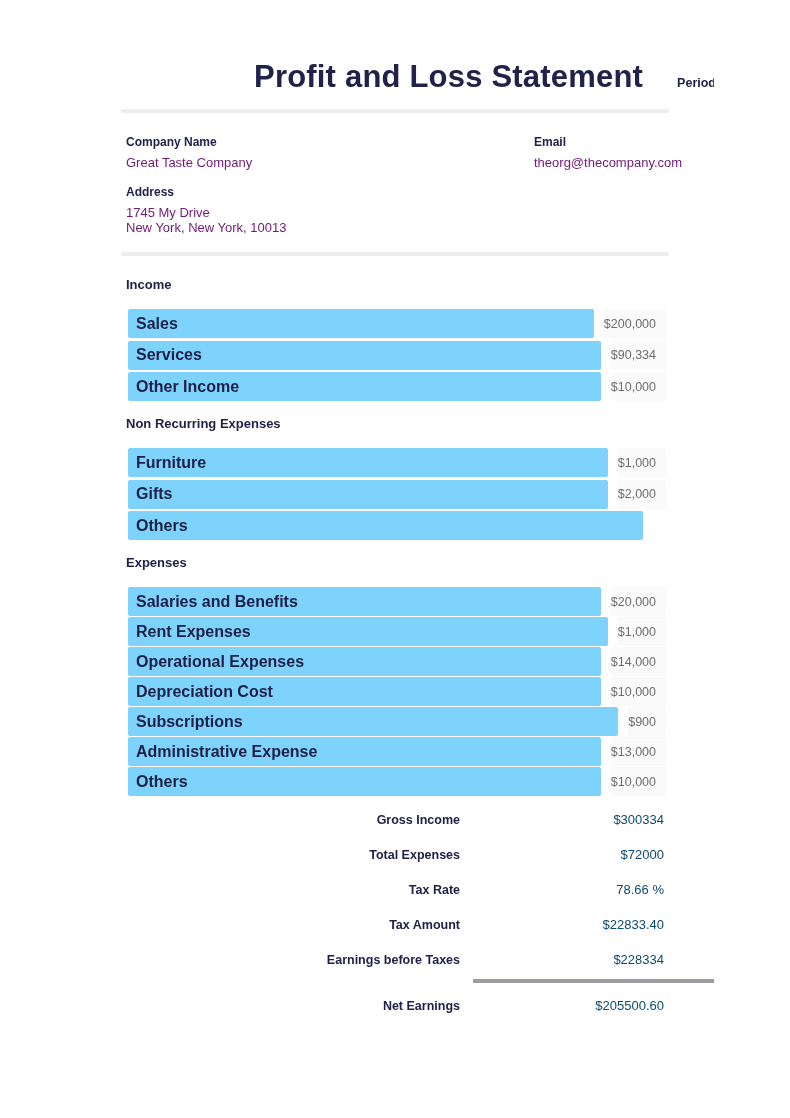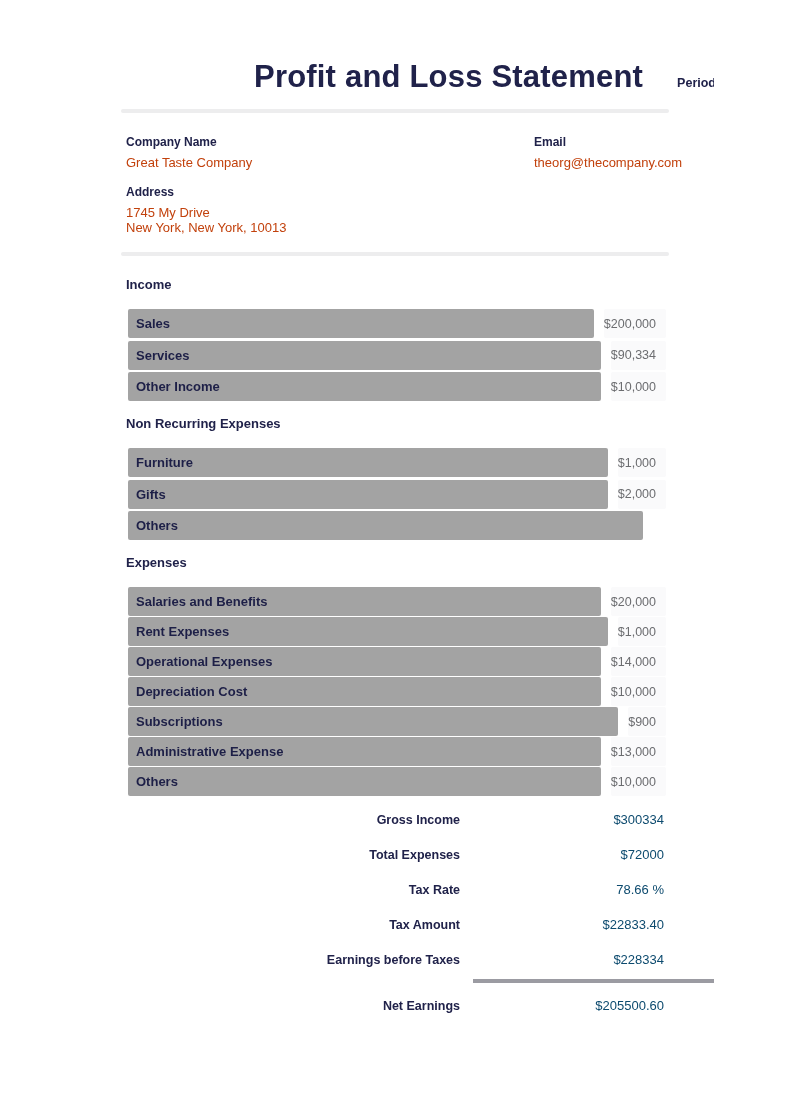--- a/index.html
+++ b/index.html
@@ -10,33 +10,33 @@
   }
   
   .header { display:flex; align-items:baseline; padding-left:178px; padding-right:45px; padding-top:58px; }
   .title { font-size:31px; font-weight:bold; color:#20224a; letter-spacing:0.2px; line-height:38px; white-space:nowrap; }
   .period-label { margin-left:34px; font-size:12.5px; font-weight:bold; color:#20224a; white-space:nowrap; }
   .period-value { margin-left:30px; font-size:13.5px; color:#6c6d70; white-space:nowrap; }
   .divider { height:4px; background:#ededee; border-radius:2px; margin:13px 45px 0 45px; }
   
   .info { display:grid; grid-template-columns:408px 1fr; padding:22px 45px 0 50px; }
   .info-label { font-size:12px; font-weight:bold; color:#20224a; margin-bottom:6px; }
-  .info-value { font-size:13px; color:#c2410c; line-height:15px; }
+  .info-value { font-size:13px; color:#701a75; line-height:15px; }
   .info-block-address { grid-column:1; margin-top:15px; }
   .divider2 { margin-top:17px; margin-bottom:6px; }
   
   .section { padding:0 48px 0 52px; }
   .section-title { font-size:13px; font-weight:bold; color:#20224a; margin:15px 0 17px -2px; }
   .section-title.first { margin-top:21px; }
   .row { display:flex; height:29px; margin-bottom:2.5px; }
   .row.tight { margin-bottom:1px; }
   .row-label {
-    width:515px; background:#a3a3a3; border-radius:2px;
+    width:515px; background:#7dd3fc; border-radius:2px;
     display:flex; align-items:center; padding-left:8px;
-    font-size:13px; font-weight:bold; color:#1d1f47;
+    font-size:16px; font-weight:bold; color:#1d1f47;
   }
   .row-value {
     flex:1; margin-left:10px; background:#fafafb; border-radius:2px;
     display:flex; align-items:center; justify-content:flex-end; padding-right:10px;
     font-size:12.5px; color:#6c6d70;
   }
   
   .summary { padding:15px 50px 0 45px; }
   .summary-row { display:flex; align-items:baseline; margin-bottom:20px; }
   .summary-label { flex:1; text-align:right; font-size:12.5px; font-weight:bold; color:#20224a; }

